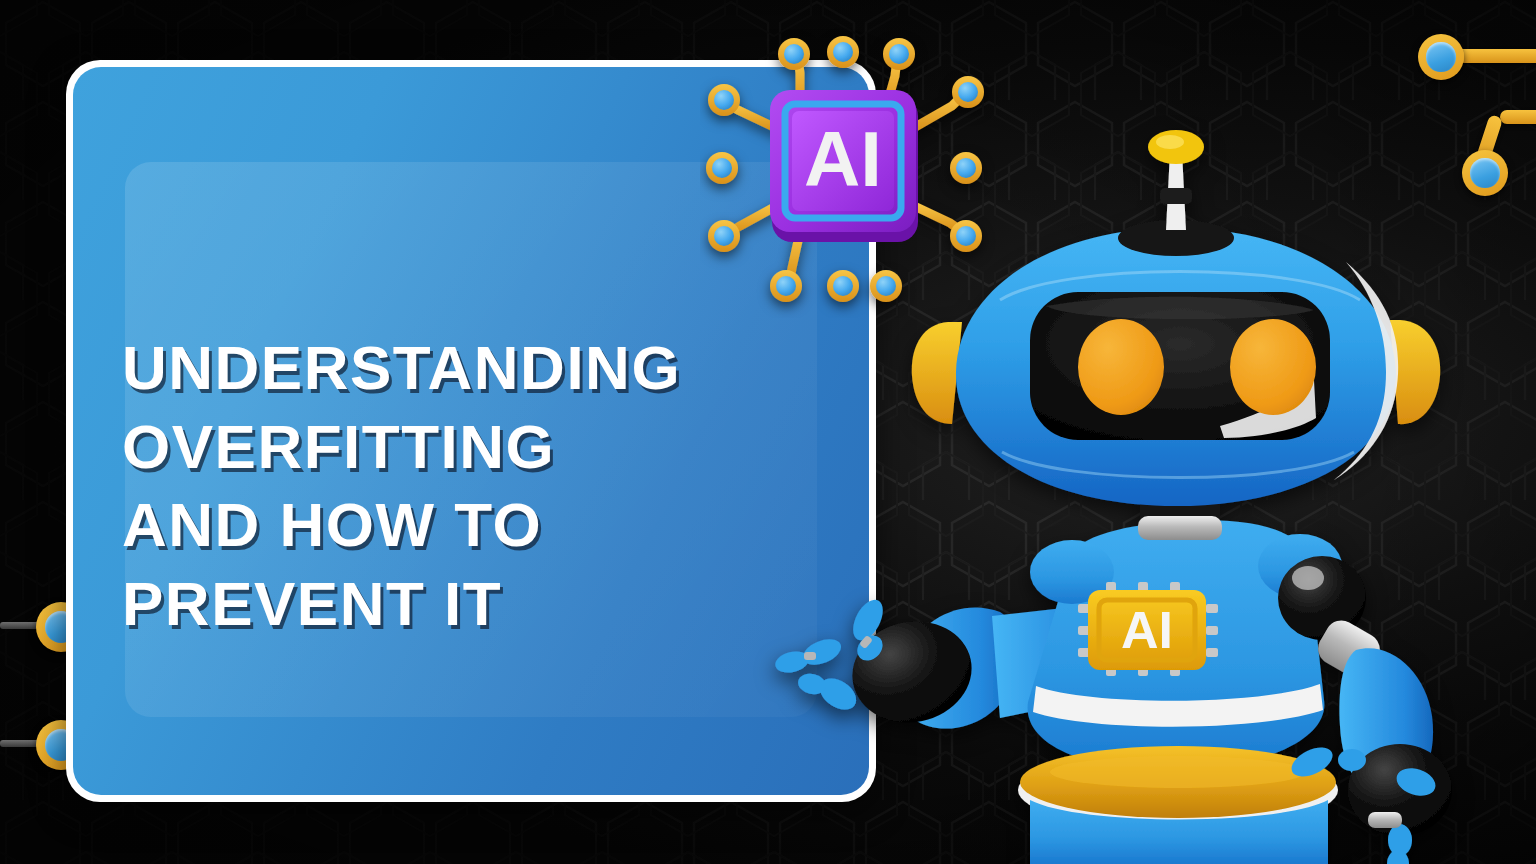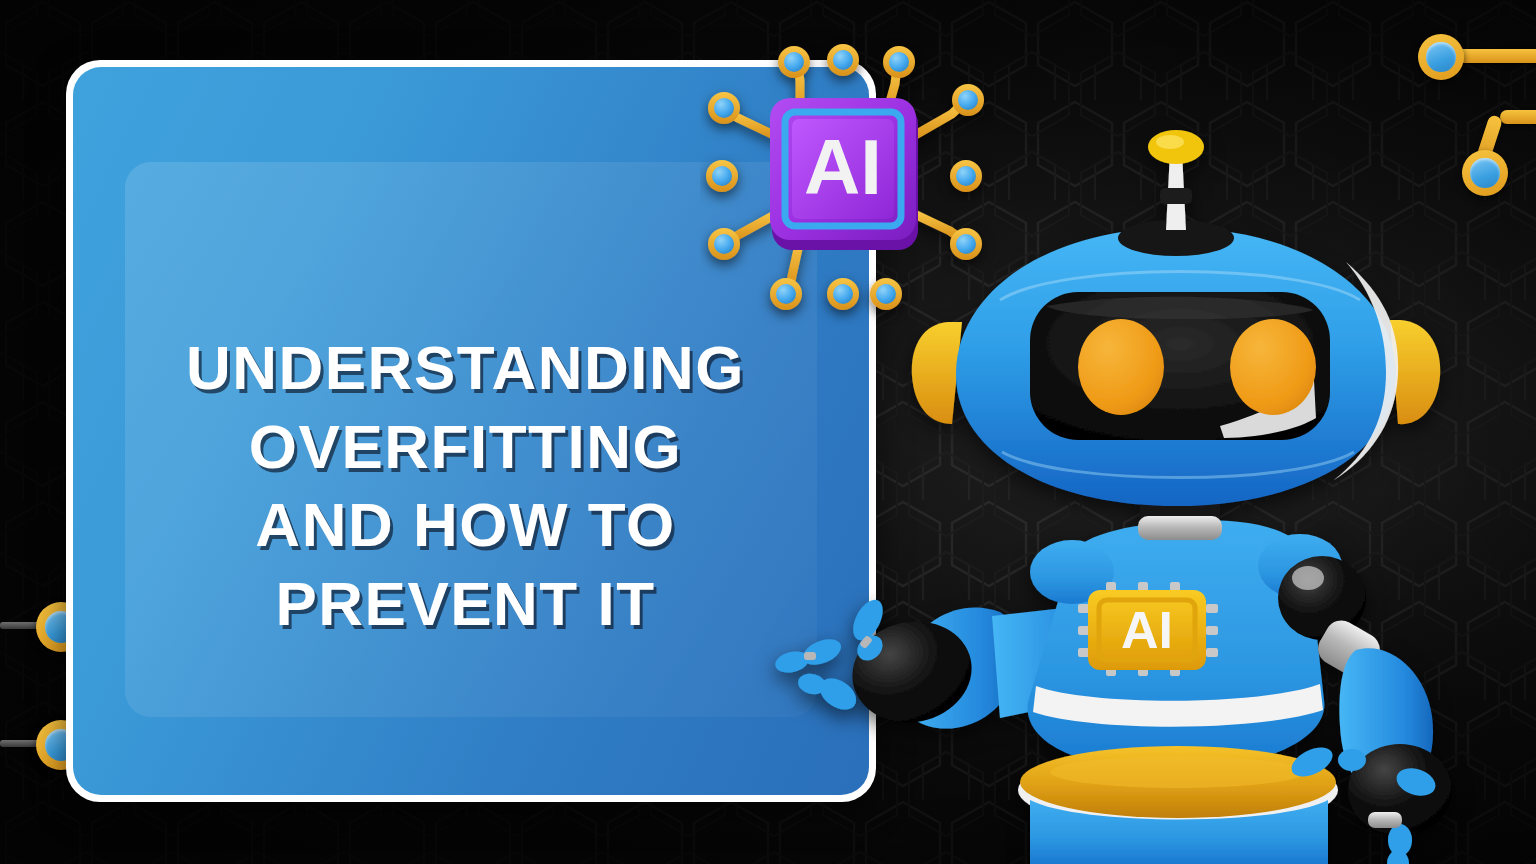--- a/index.html
+++ b/index.html
@@ -64,33 +64,32 @@
     background:linear-gradient(115deg,#3fa2dd 0%,#3b9ad8 28%, #2f7cc4 70%, #2a6fba 100%);
     overflow:hidden;
   }
   .card-panel{
     position:absolute; left:52px; top:95px; right:52px; bottom:78px;
     border-radius:26px;
     background:linear-gradient(125deg, rgba(255,255,255,.13) 0%, rgba(255,255,255,.07) 55%, rgba(255,255,255,.03) 100%);
   }
   .card-title{
     position:absolute; left:49px; right:60px; top:262px;
-    text-align:center;
     color:#ffffff;
     font-family:"Liberation Sans", sans-serif;
     font-weight:bold;
     font-size:62px;
     line-height:1.27;
     letter-spacing:1.5px;
     text-shadow:3px 4px 0 rgba(10,22,40,.65);
     white-space:pre-line;
   }
 
   
-  .chip-wrap{ position:absolute; left:700px; top:26px; width:300px; height:300px; z-index:8; }
+  .chip-wrap{ position:absolute; left:700px; top:18px; width:300px; height:300px; z-index:8; }
   .chip-wrap svg{ display:block; }
 
   
   .robot{ position:absolute; left:700px; top:0; width:836px; height:864px; z-index:6; }
   .robot svg{ display:block; }
 </style>
 </head>
 <body>
 
 <div id="stage">

